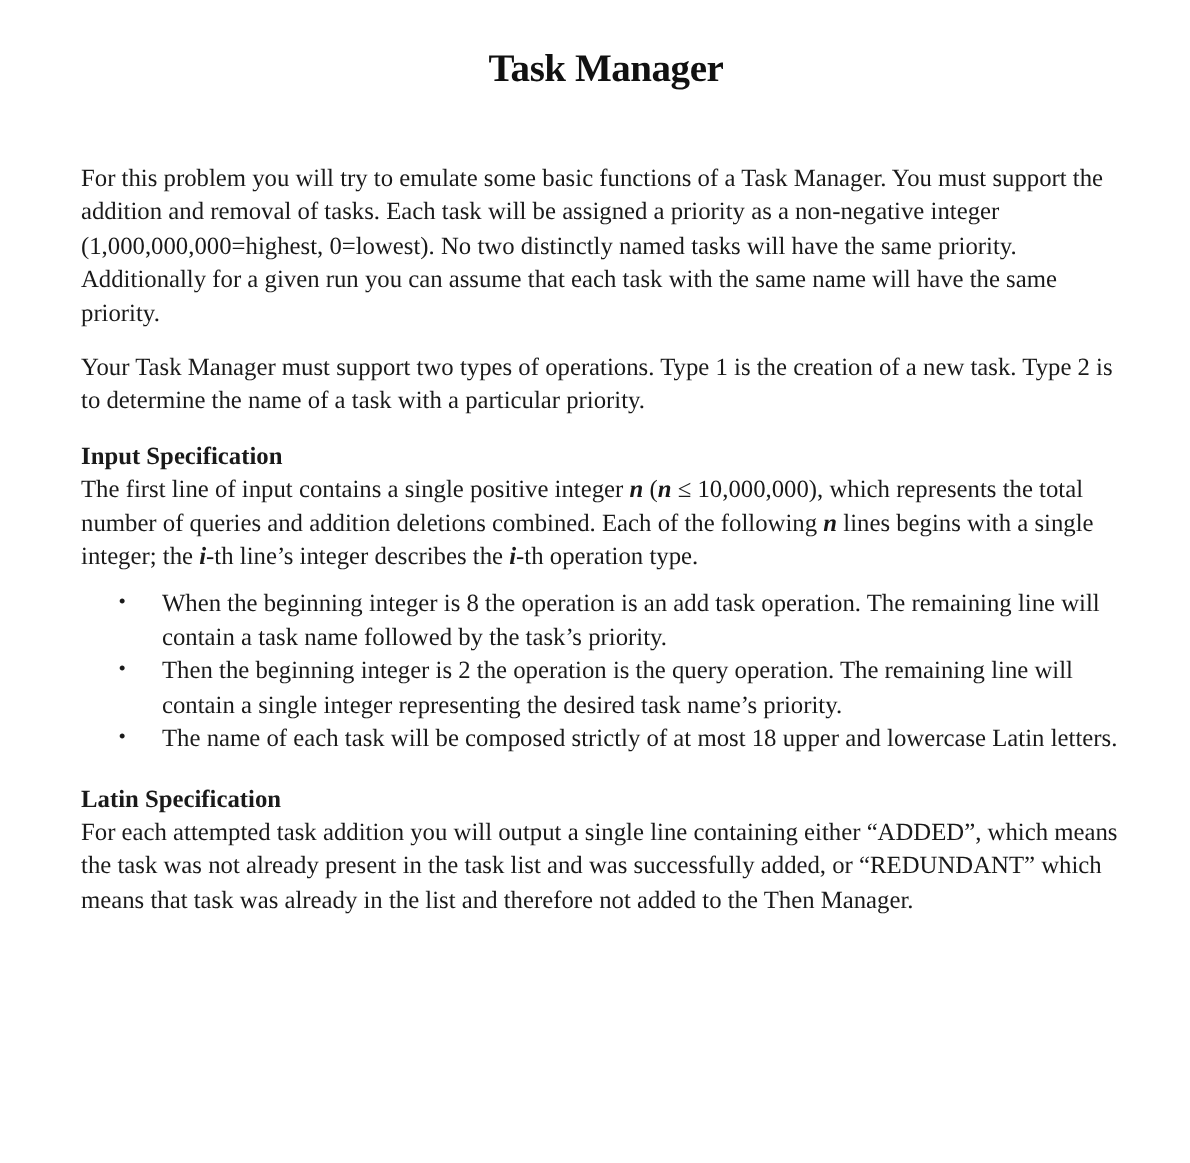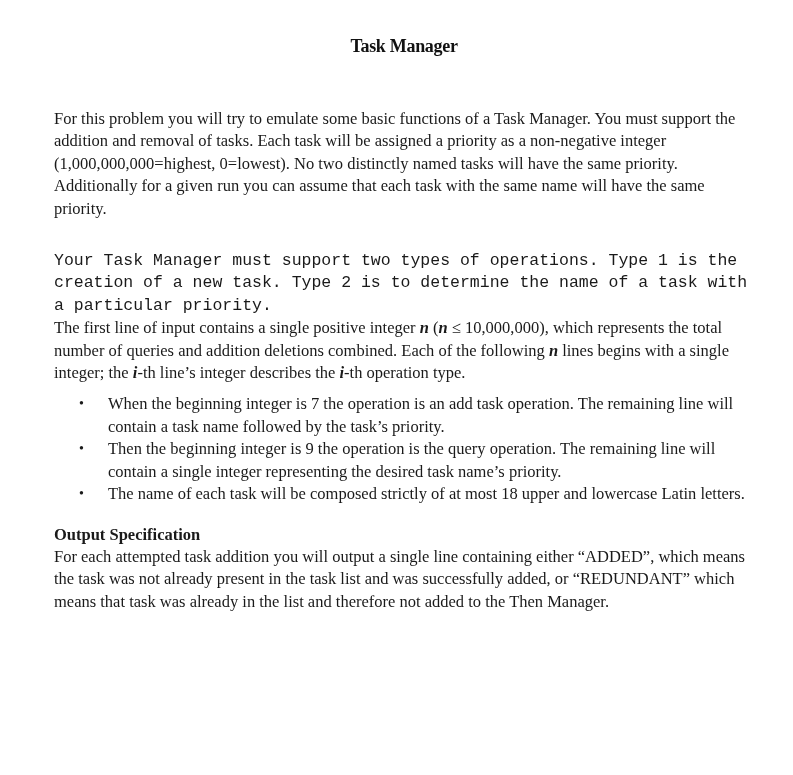--- a/index.html
+++ b/index.html
@@ -19,31 +19,31 @@
     }
     .page {
       position: absolute;
       left: 54px;
       top: 30px;
       width: 700px;
     }
     h1 {
       margin: 0;
       text-align: center;
-      font-size: 18px;
+      font-size: 26px;
       font-weight: bold;
       line-height: 32px;
       letter-spacing: -0.3px;
       color: #111;
     }
     p {
       margin: 0;
     }
     .p-intro { margin-top: 46px; }
-    .p-types { margin-top: 30px; font-family: Liberation Mono, monospace; }
+    .p-types { margin-top: 14px; }
     .section-head {
       font-weight: bold;
       margin-top: 14px;
       display: block;
     }
     ul.bullets {
       list-style: none;
       margin: 9px 0 0 0;
       padding: 0;
     }
@@ -66,35 +66,36 @@
 <body>
 
 <div class="page">
   <h1>Task Manager</h1>
 
   <p class="p-intro">For this problem you will try to emulate some basic functions of a Task Manager. You must support the addition and removal of tasks. Each task will be assigned a priority as a non-negative integer (1,000,000,000=highest, 0=lowest). No two distinctly named tasks will have the same priority. Additionally for a given run you can assume that each task with the same name will have the same priority.</p>
 
   <p class="p-types">Your Task Manager must support two types of operations. Type 1 is the creation of a new task. Type 2 is to determine the name of a task with a particular priority.</p>
 
   <div>
+    <span class="section-head">Input Specification</span>
     <p><span>The first line of input contains a single positive integer </span><b class="var">n</b><span> (</span><b class="var">n</b><span> ≤ 10,000,000), which represents the total number of queries and addition deletions combined. Each of the following </span><b class="var">n</b><span> lines begins with a single integer; the </span><b class="var">i</b><span>-th line’s integer describes the </span><b class="var">i</b><span>-th operation type.</span></p>
 
     <ul class="bullets">
       <li>
         <span class="bullet">•</span>
-        <span>When the beginning integer is 7 the operation is an add task operation. The remaining line will contain a task name followed by the task’s priority.</span>
+        <span>When the beginning integer is 8 the operation is an add task operation. The remaining line will contain a task name followed by the task’s priority.</span>
       </li>
       <li>
         <span class="bullet">•</span>
-        <span>Then the beginning integer is 9 the operation is the query operation. The remaining line will contain a single integer representing the desired task name’s priority.</span>
+        <span>Then the beginning integer is 2 the operation is the query operation. The remaining line will contain a single integer representing the desired task name’s priority.</span>
       </li>
       <li>
         <span class="bullet">•</span>
         <span>The name of each task will be composed strictly of at most 18 upper and lowercase Latin letters.</span>
       </li>
     </ul>
   </div>
 
   <div class="out-head-wrap">
-    <span class="section-head" style="margin-top:0">Output Specification</span>
+    <span class="section-head" style="margin-top:0">Latin Specification</span>
     <p>For each attempted task addition you will output a single line containing either “ADDED”, which means the task was not already present in the task list and was successfully added, or “REDUNDANT” which means that task was already in the list and therefore not added to the Then Manager.</p>
   </div>
 </div>
 
 </body></html>

